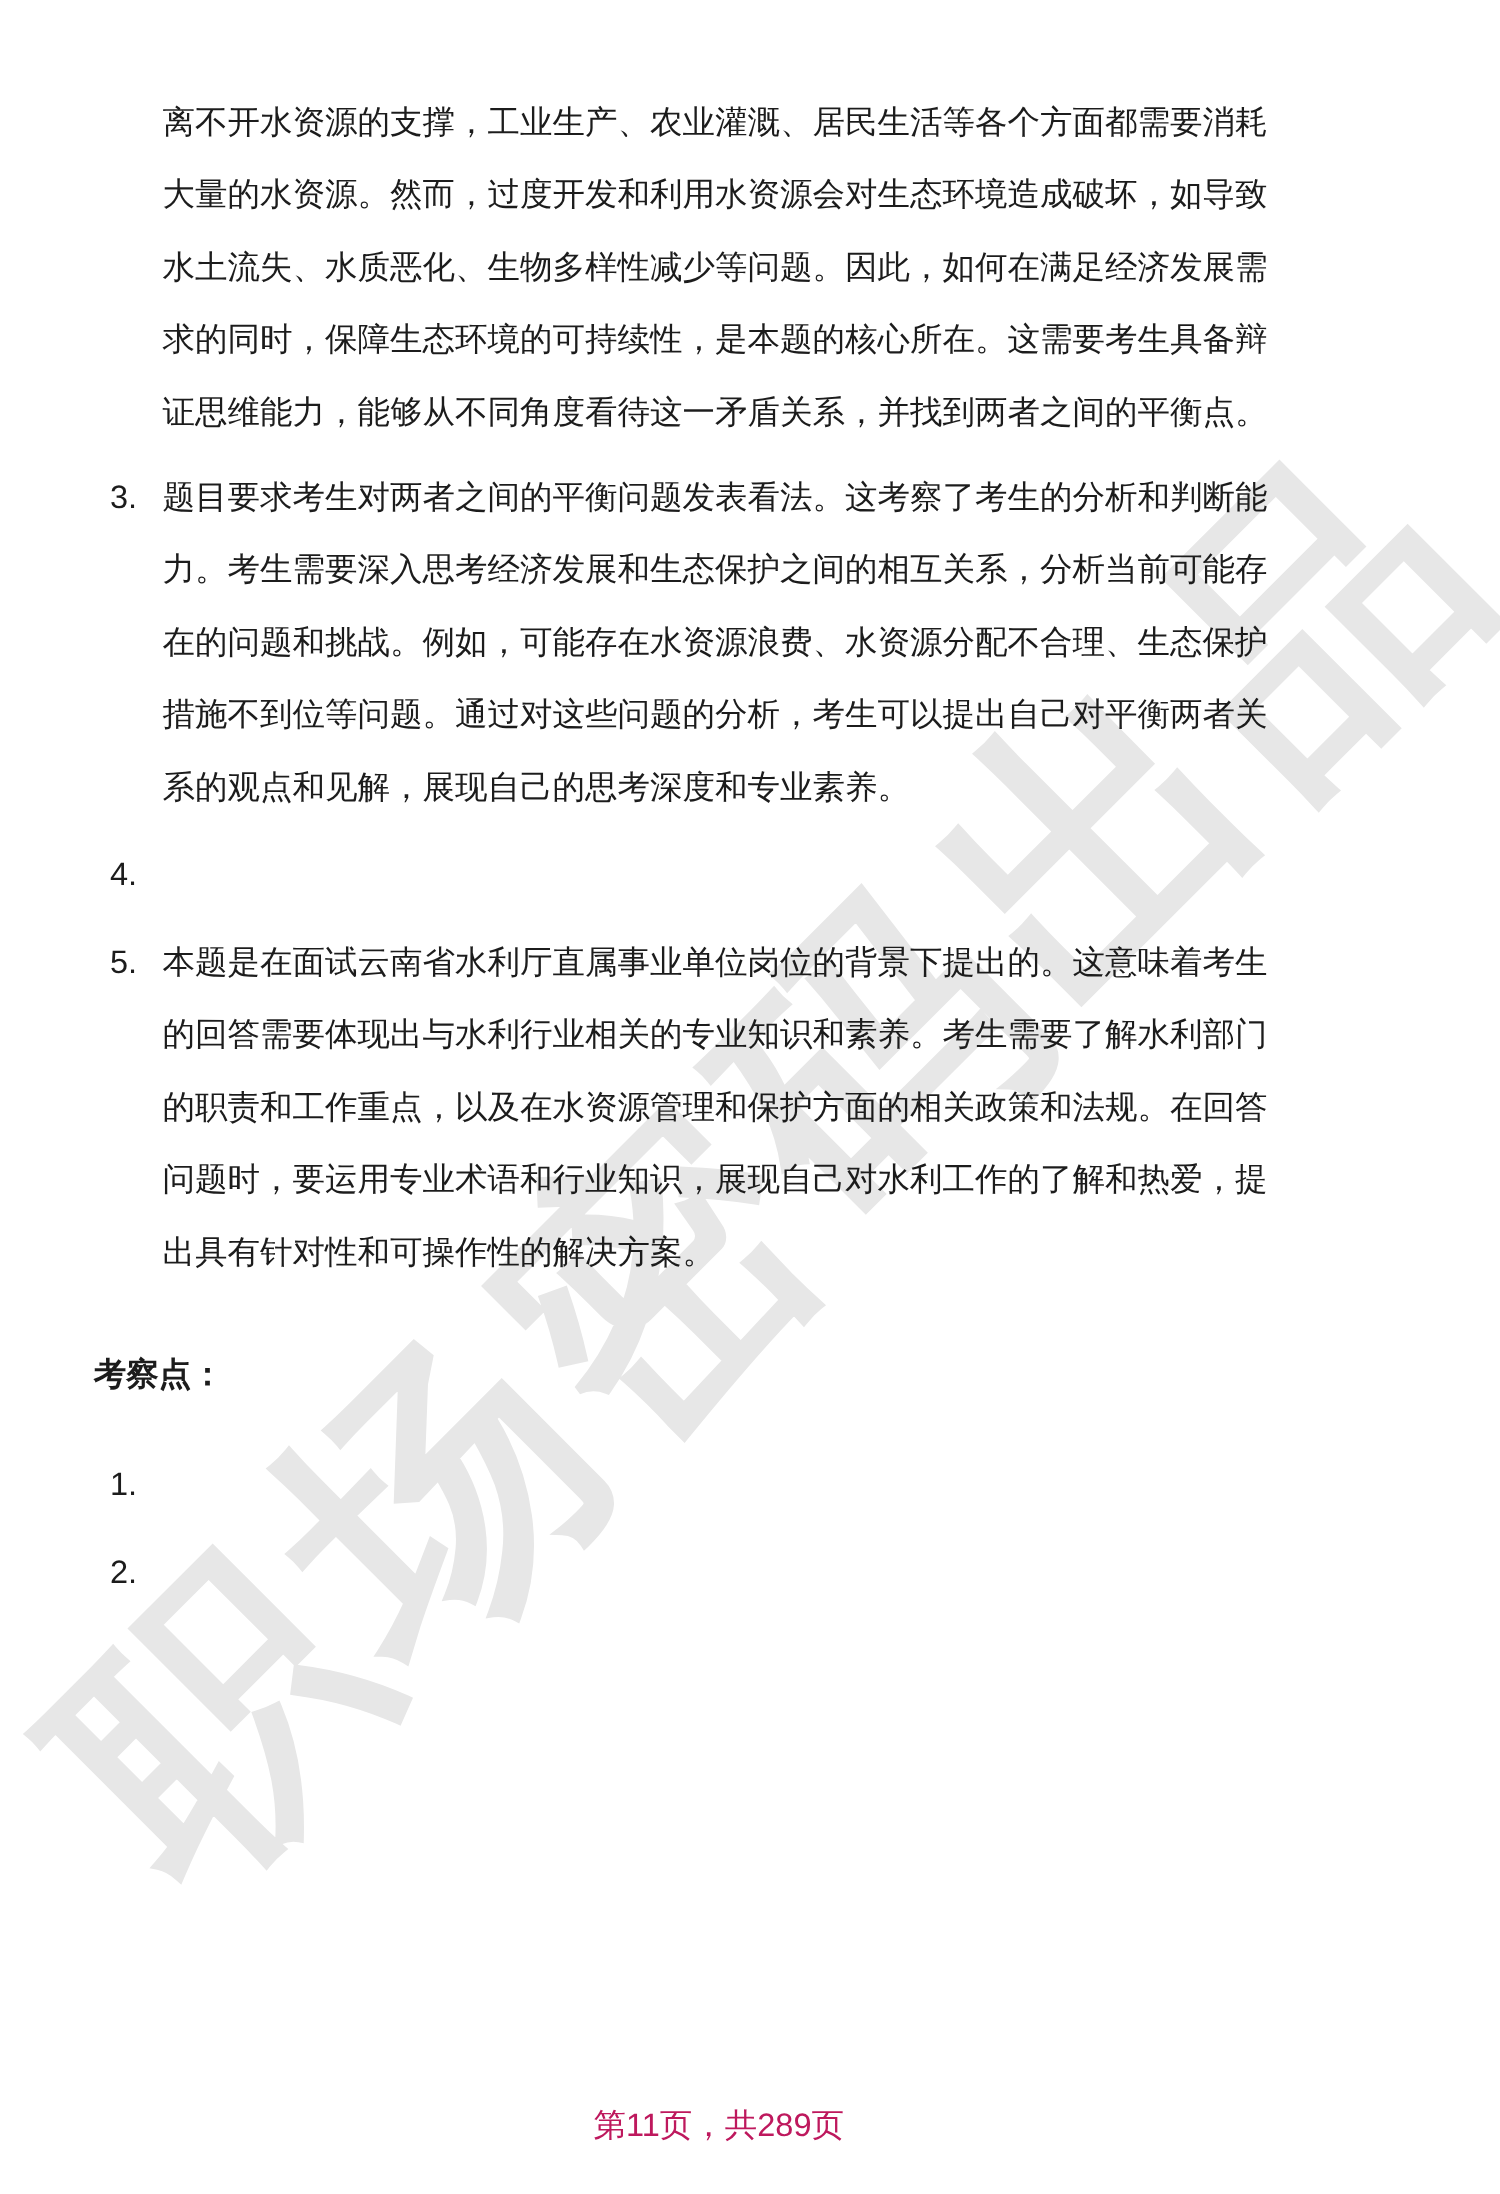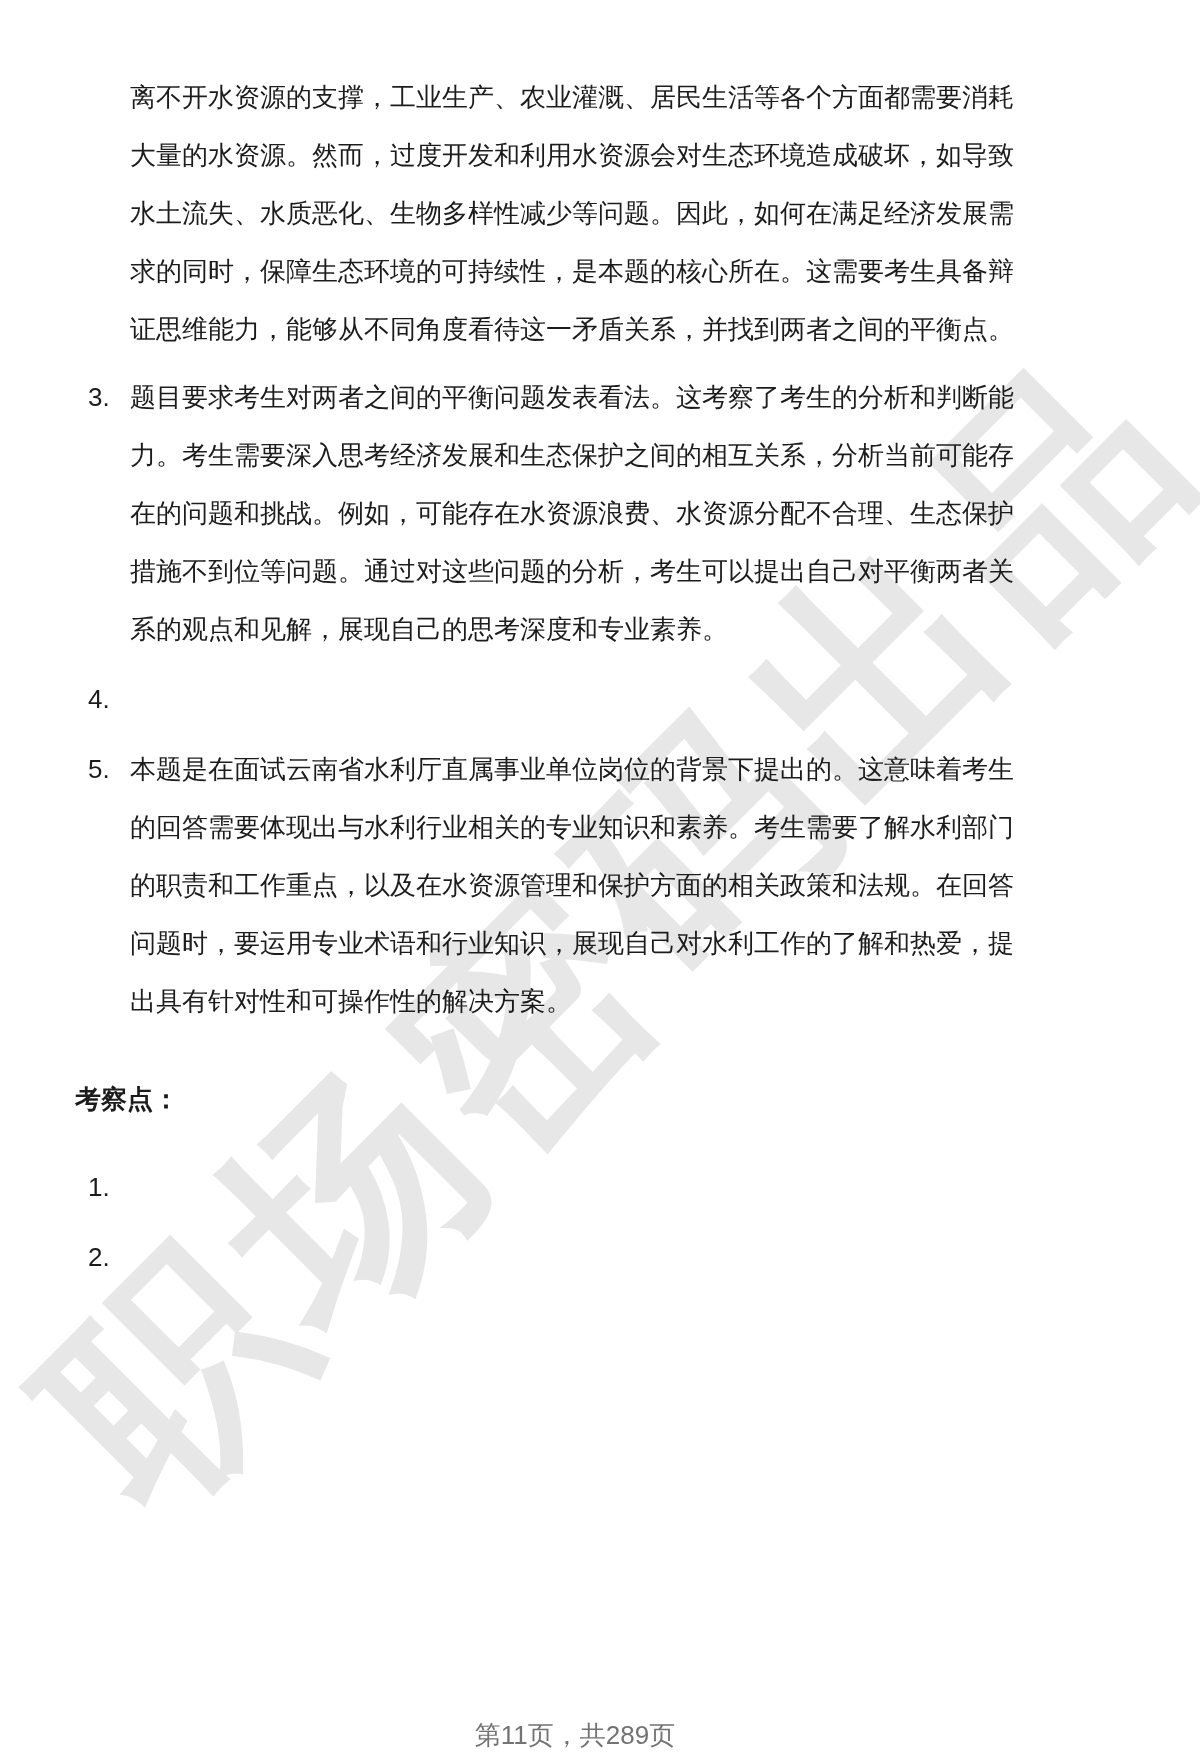--- a/index.html
+++ b/index.html
@@ -65,22 +65,21 @@
     line-height:58px;
   }
   .footer {
     position:absolute;
     left:0; top:1682px;
     width:1150px;
     text-align:center;
     font-size:26px;
     line-height:36px;
     z-index:1;
-    color:#737373;
-    margin-top:35px;
+    color:#be185d;
   }
 </style>
 </head>
 <body>
 
 <div class="page">
 
   <div class="watermark" style="color: rgb(231, 231, 231);">职场密码出品</div>
 
   <div class="content">

